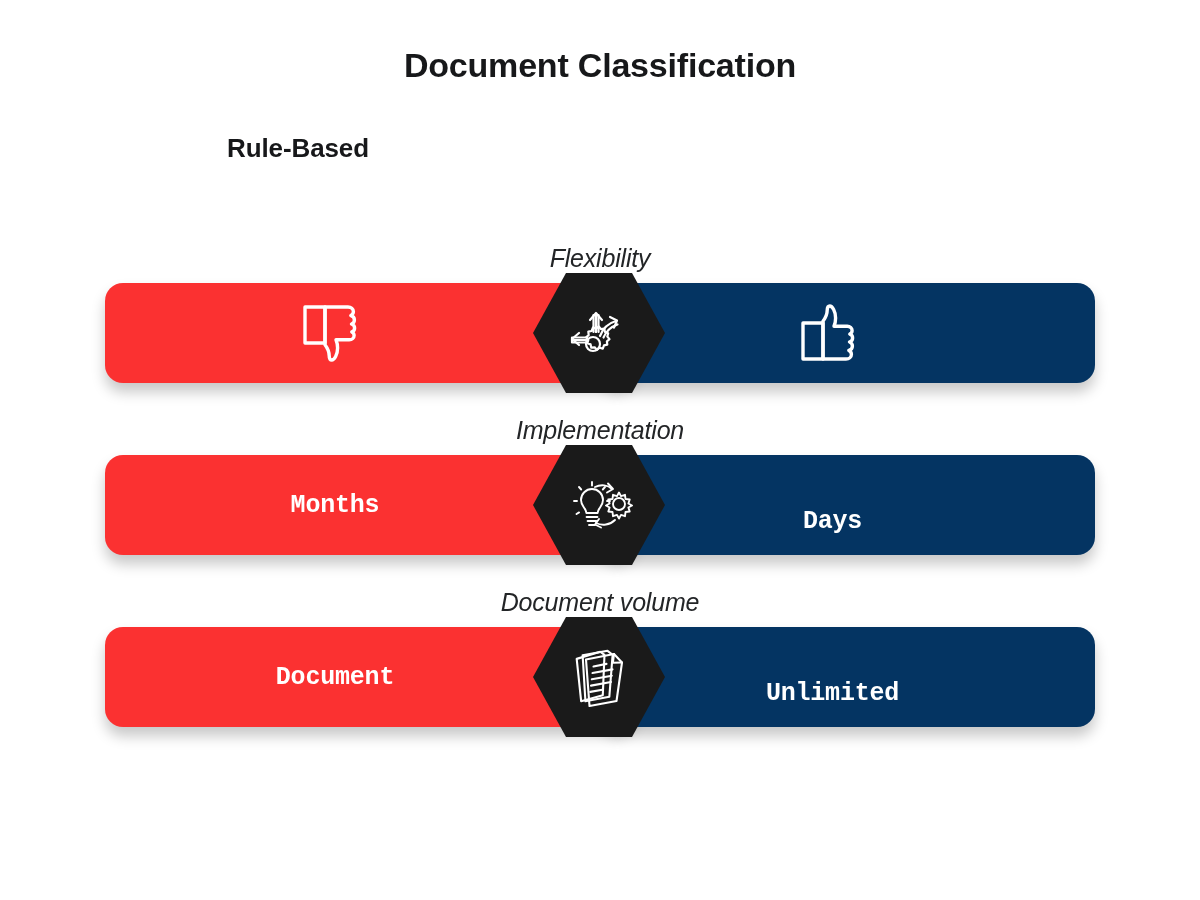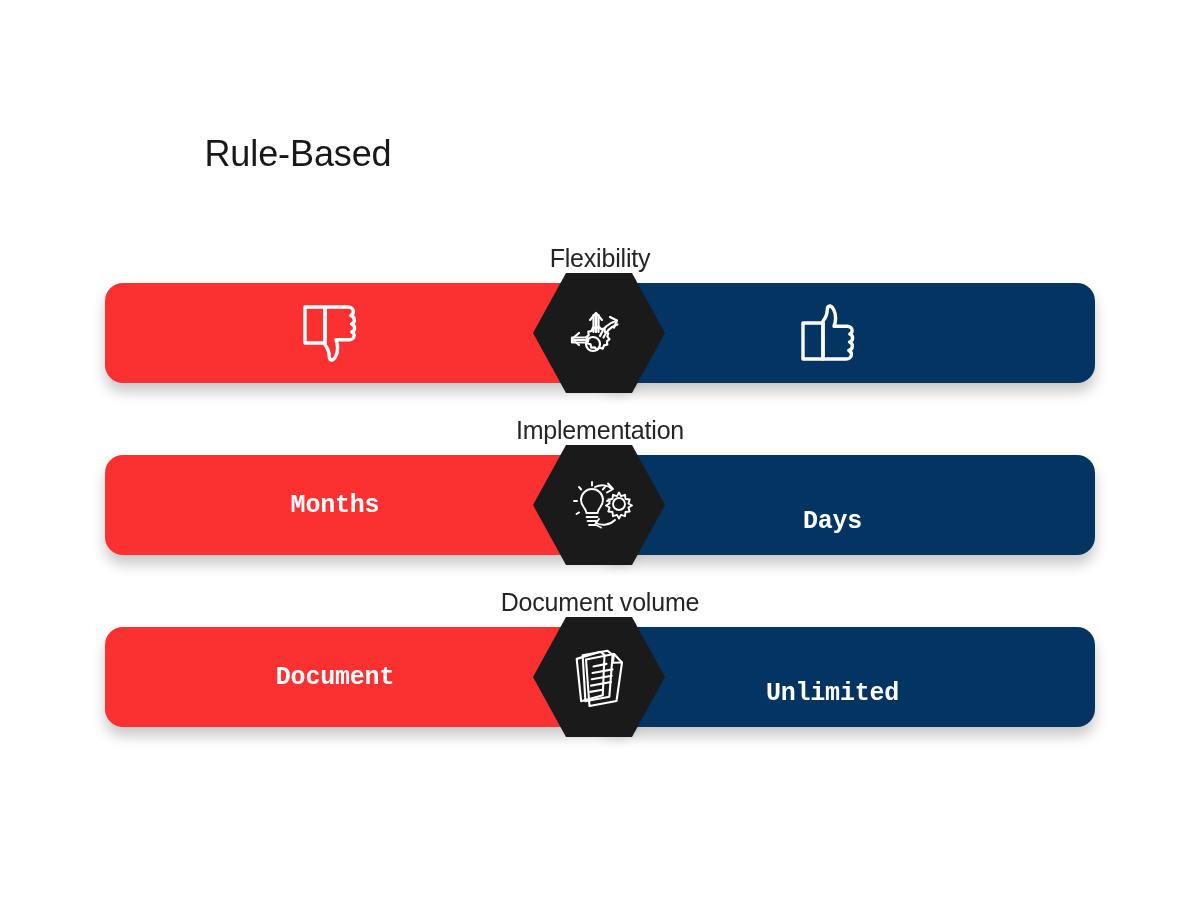--- a/index.html
+++ b/index.html
@@ -31,22 +31,22 @@
     font-size: 34px;
     font-weight: bold;
     letter-spacing: -0.2px;
     color: #17181a;
   }
 
   
   .col-head {
     position: absolute;
     top: 133px;
-    font-size: 36px;
-    font-weight: normal;
+    font-size: 26px;
+    font-weight: bold;
     color: #17181a;
     text-align: center;
     letter-spacing: -0.1px;
   }
   .col-head.left  { left: 150px; width: 296px; }
   .col-head.right { left: 755px; width: 296px; }
 
   
   .row {
     position: absolute;
@@ -61,20 +61,21 @@
     position: absolute;
     top: 0;
     left: 0;
     width: 1200px;
     text-align: center;
     font-size: 25px;
     font-weight: normal;
     color: #232527;
     letter-spacing: -0.2px;
     z-index: 5;
+    font-style: italic;
   }
 
   .bar-wrap {
     position: absolute;
     top: 39px;
     left: 105px;
     width: 990px;
     height: 100px;
     font-family: Liberation Mono, monospace;
   }
@@ -142,20 +143,21 @@
     align-items: center;
     justify-content: center;
     line-height: 0;
   }
 </style>
 </head>
 <body>
 
 <div class="canvas">
 
+  <div class="title">Document Classification</div>
 
   <div class="col-head left">Rule-Based</div>
 
   <div class="row row-1">
     <div class="row-label">Flexibility</div>
 
     <div class="bar-wrap">
 
       <div class="bar bar-left">
         <span class="bar-icon">

